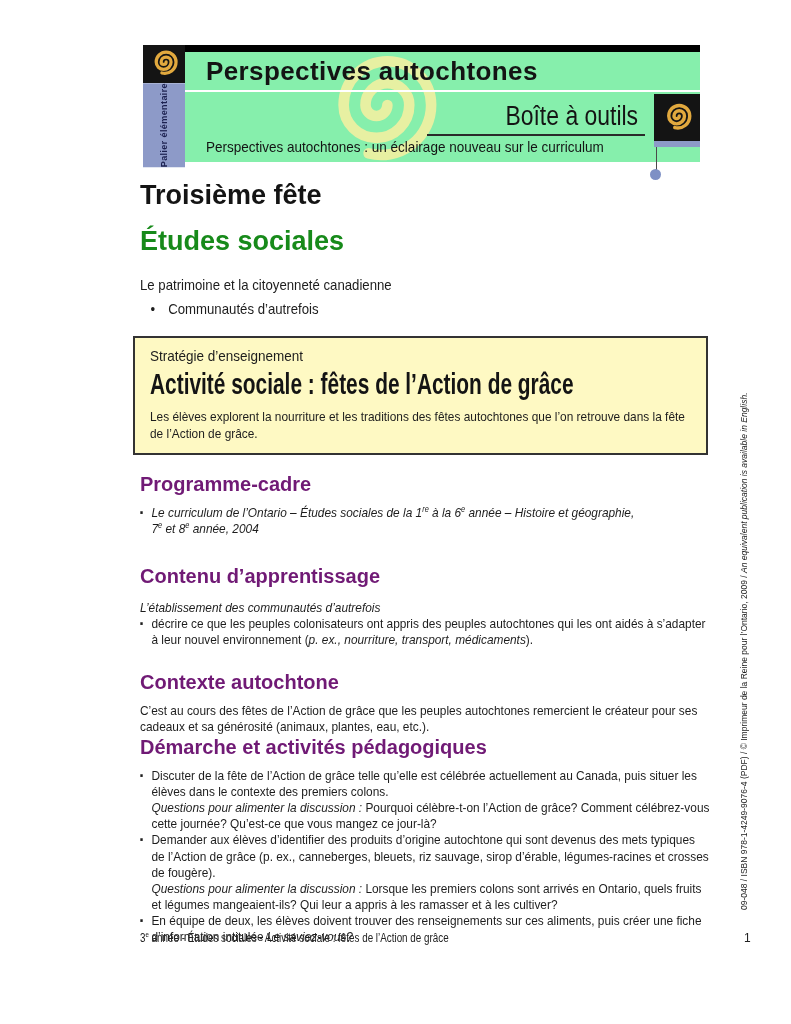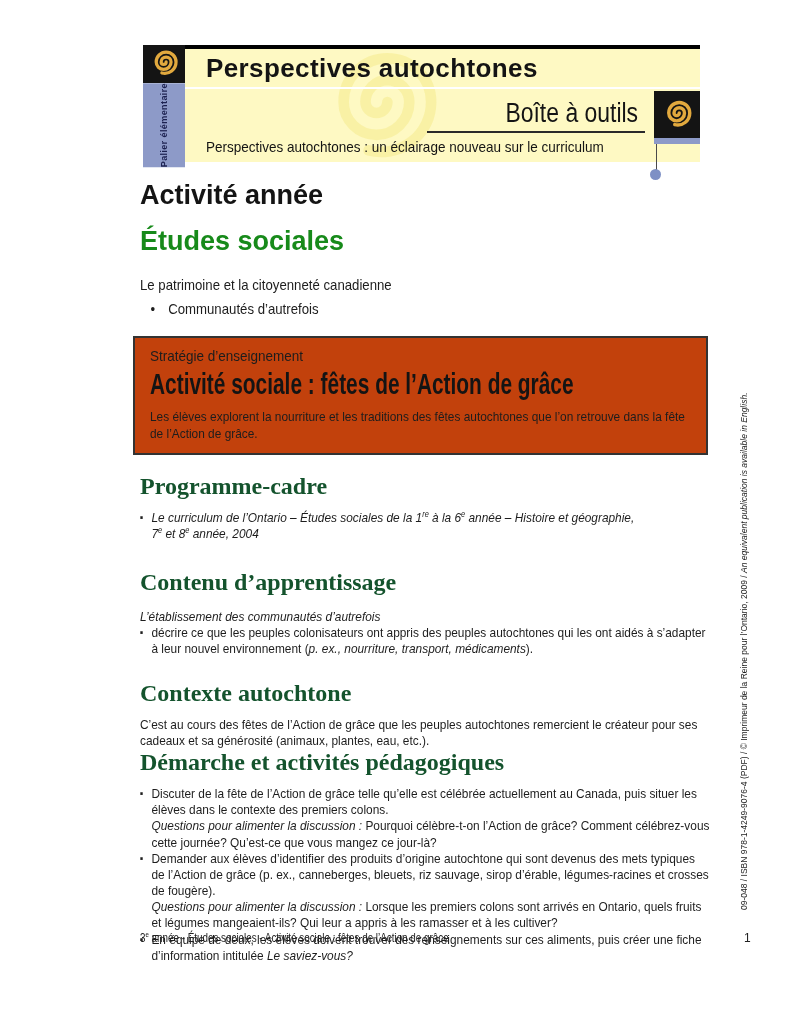--- a/index.html
+++ b/index.html
@@ -10,21 +10,21 @@
   
   .banner{position:absolute;left:143px;top:45px;width:557px;height:117px;display:flex;}
   .banner-left{width:42px;flex:none;display:flex;flex-direction:column;}
   .logo-sq{background:#141414;display:flex;align-items:center;justify-content:center;}
   .logo-sq.left{height:43px;}
   .palier{
     flex:1;background:#8d9ac8;display:flex;align-items:center;justify-content:center;
     writing-mode:vertical-rl;transform:rotate(180deg);
     font-size:9px;font-weight:bold;color:#1c2150;letter-spacing:.4px;white-space:nowrap;
   }
-  .banner-right{flex:1;position:relative;background:#fef9c3;border-top:4px solid #000000;overflow:hidden;}
+  .banner-right{flex:1;position:relative;background:#86efac;border-top:7px solid #000000;overflow:hidden;}
   .watermark{position:absolute;left:118px;top:-22px;z-index:1;}
   .banner-title-row{
     position:relative;z-index:2;height:38px;border-bottom:2px solid #ffffff;
     display:flex;align-items:center;padding-left:21px;
   }
   .banner-title{font-size:26px;font-weight:bold;color:#141414;letter-spacing:.4px;white-space:nowrap;}
   .toolbox{
     position:absolute;z-index:2;top:49px;right:62px;font-size:27px;color:#141414;white-space:nowrap;
     transform:scaleX(.85);transform-origin:100% 50%;
   }
@@ -40,29 +40,29 @@
   
   .main{position:absolute;left:140px;top:181px;width:648px;}
   .h1{font-size:27px;line-height:1.08;font-weight:bold;color:#141414;margin:0;}
   .h1.green{margin-top:17px;}
   .squeeze{transform:scaleX(.88);transform-origin:0 0;width:648px;}
   .strand{margin-top:20px;font-size:15px;line-height:1.25;}
   .strand-bullet{margin-top:5px;font-size:15px;line-height:1.25;display:flex;}
   .strand-bullet::before{content:"\2022";width:20px;padding-left:12px;flex:none;}
   .box{
     margin-top:17px;margin-left:-7px;width:575px;box-sizing:border-box;
-    background:#c2410c;border:2px solid #333333;padding:9px 14px 11px 15px;
+    background:#fef9c3;border:2px solid #333333;padding:9px 14px 11px 15px;
   }
   .box-kicker{font-size:15px;line-height:1.2;transform:scaleX(.9);transform-origin:0 0;white-space:nowrap;}
   .box-title{
     margin-top:3px;font-size:29px;font-weight:bold;line-height:1.12;color:#141414;white-space:nowrap;
     transform:scaleX(.72);transform-origin:0 0;
   }
   .box-body{margin-top:8px;font-size:13.5px;line-height:1.26;width:617px;transform:scaleX(.88);transform-origin:0 0;}
-  .sec-h{font-size:24px;font-weight:bold;color:#14532d;line-height:1.15;margin:0;font-family:Liberation Serif, serif;}
+  .sec-h{font-size:20px;font-weight:bold;color:#701a75;line-height:1.15;margin:0;}
   .mt-prog{margin-top:18px;}
   .mt-cont{margin-top:27px;}
   .mt-ctx{margin-top:23px;}
   .mt-act{}
   .body-block{margin-top:9px;font-size:13.5px;line-height:1.2;}
   .runs{white-space:pre-wrap;}
   .bullet{display:flex;}
   .bullet::before{content:"\25AA";width:13px;flex:none;font-size:11px;padding-top:1px;}
   .italic{font-style:italic;}
   .run-i{font-style:italic;}
@@ -115,21 +115,21 @@
         </span>
       </div>
       <div class="logo-right-strip"></div>
       <div class="tagline">Perspectives autochtones : un éclairage nouveau sur le curriculum</div>
     </div>
   </div>
   <div class="connector-line"></div>
   <div class="connector-dot"></div>
 
   <div class="main">
-    <div class="h1">Activité année</div>
+    <div class="h1">Troisième fête</div>
     <div class="h1 green" style="color:#178a1a">Études sociales</div>
 
     <div class="strand squeeze">Le patrimoine et la citoyenneté canadienne</div>
     <div class="strand-bullet squeeze">
       <span>Communautés d’autrefois</span>
     </div>
 
     <div class="box">
       <div class="box-kicker">Stratégie d’enseignement</div>
       <div class="box-title">Activité sociale : fêtes de l’Action de grâce</div>

